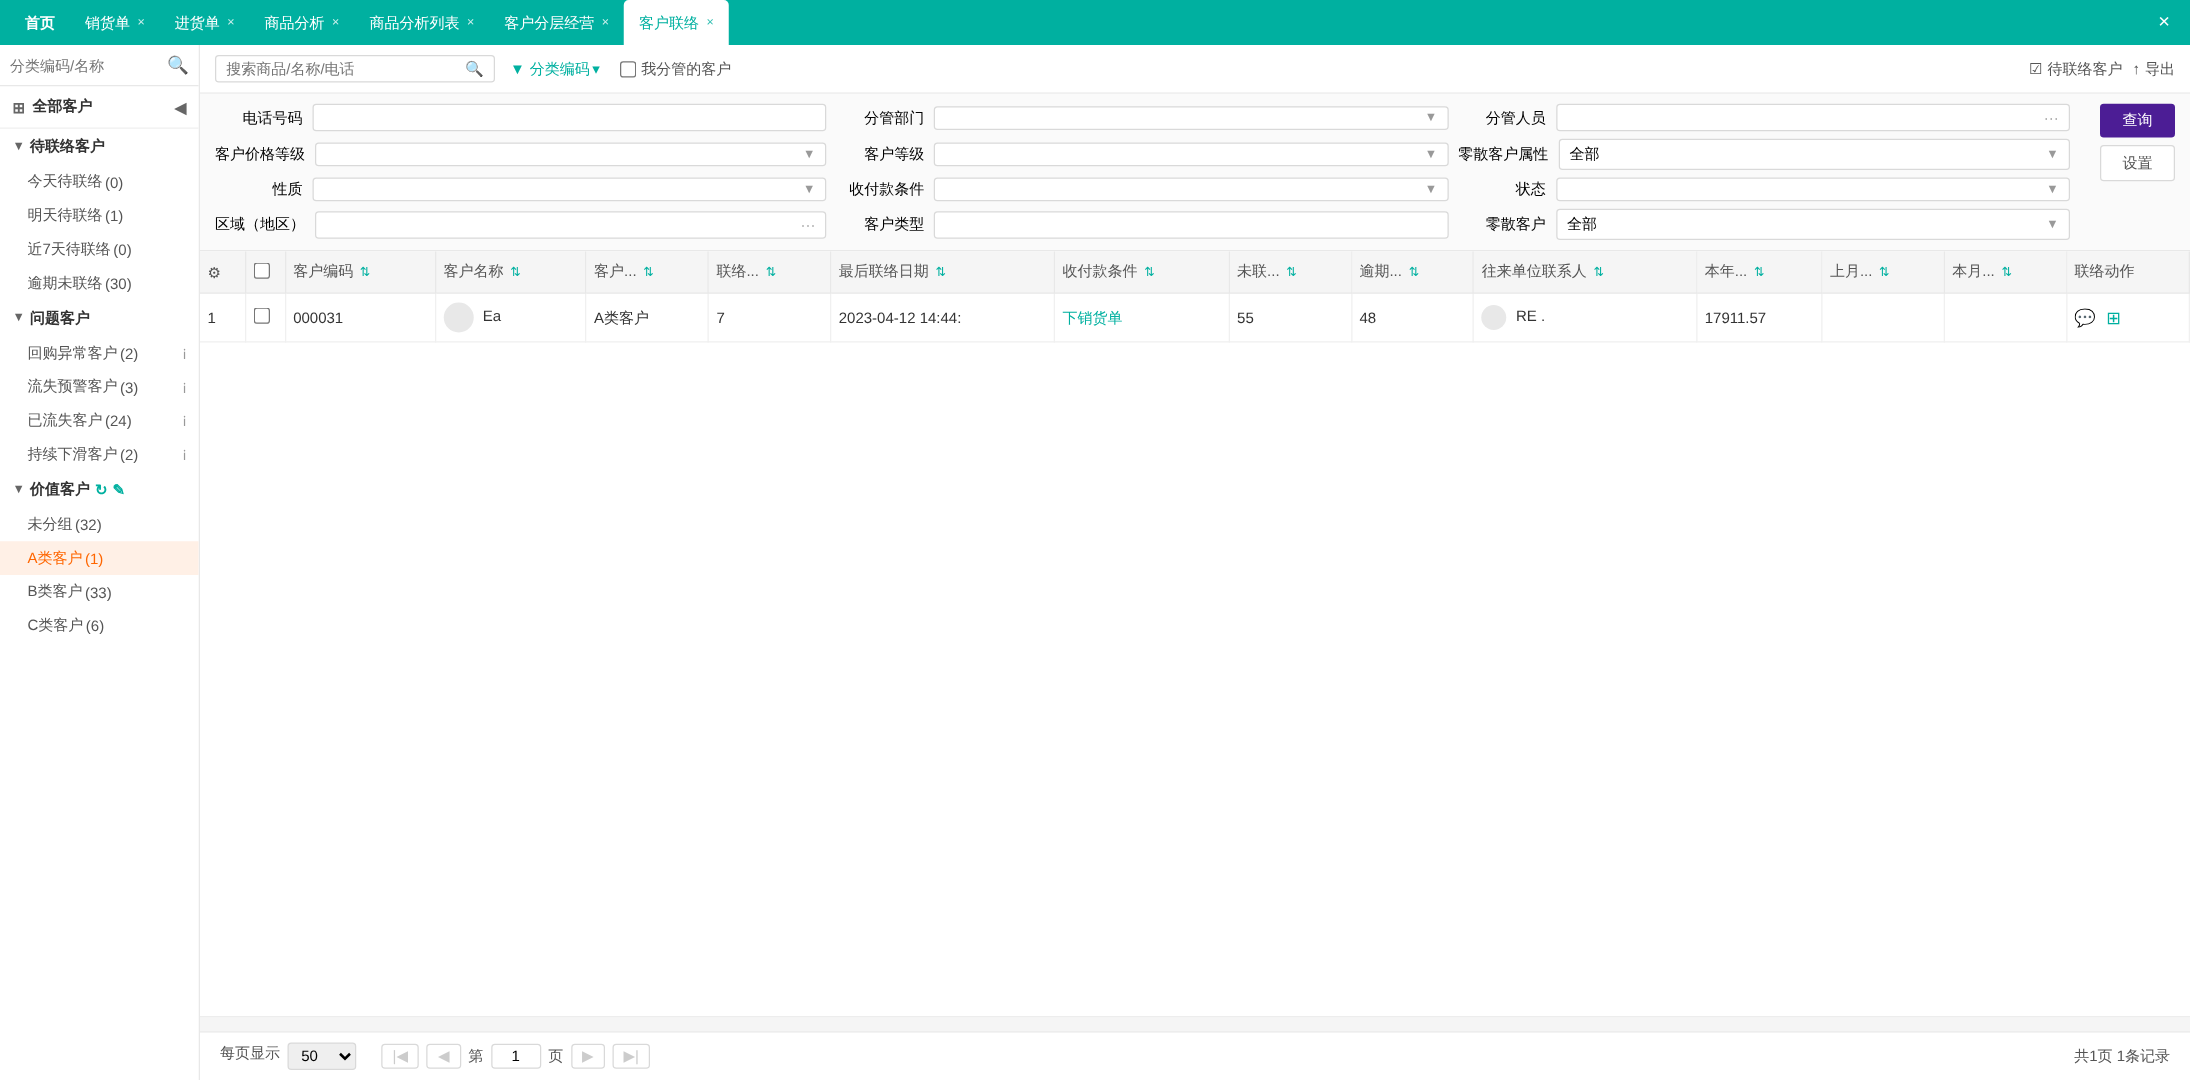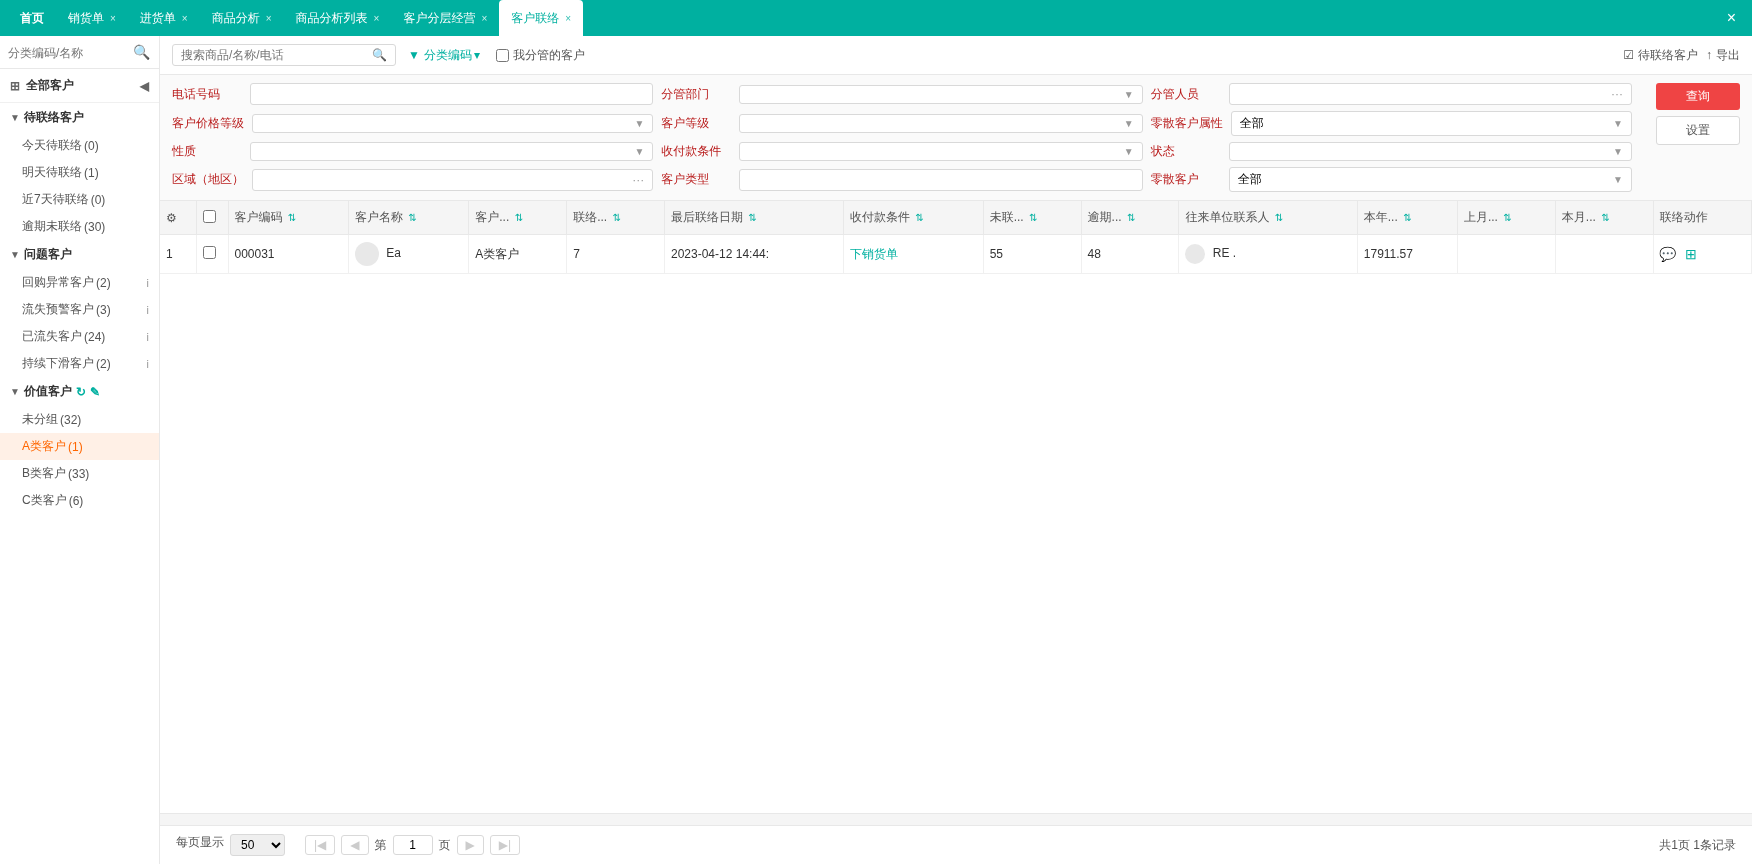--- a/index.html
+++ b/index.html
@@ -200,24 +200,25 @@
       margin-bottom: 6px;
       gap: 8px;
     }
     .filter-row:last-child { margin-bottom: 0; }
     .filter-field {
       display: flex;
       align-items: center;
       flex: 1;
     }
     .filter-label {
-      color: #b91c1c;
+      color: #000000;
       white-space: nowrap;
       margin-right: 8px;
       min-width: 70px;
+      text-align: right;
     }
     .filter-input {
       flex: 1;
       border: 1px solid #d9d9d9;
       border-radius: 3px;
       padding: 3px 8px;
       font-size: 12px;
       outline: none;
       background: white;
     }
@@ -231,25 +232,25 @@
       display: flex;
       align-items: center;
       justify-content: space-between;
       cursor: pointer;
       position: relative;
     }
     .filter-select .chevron { color: #999; font-size: 10px; }
     .filter-dots { color: #999; cursor: pointer; margin-left: 4px; }
 
     .btn-query {
-      background: #ef4444;
+      background: #4c1d95;
       color: white;
       border: none;
       border-radius: 3px;
-      padding: 5px 30px;
+      padding: 5px 18px;
       cursor: pointer;
       font-size: 12px;
     }
     .btn-settings {
       background: white;
       color: #555;
       border: 1px solid #d9d9d9;
       border-radius: 3px;
       padding: 5px 16px;
       cursor: pointer;

